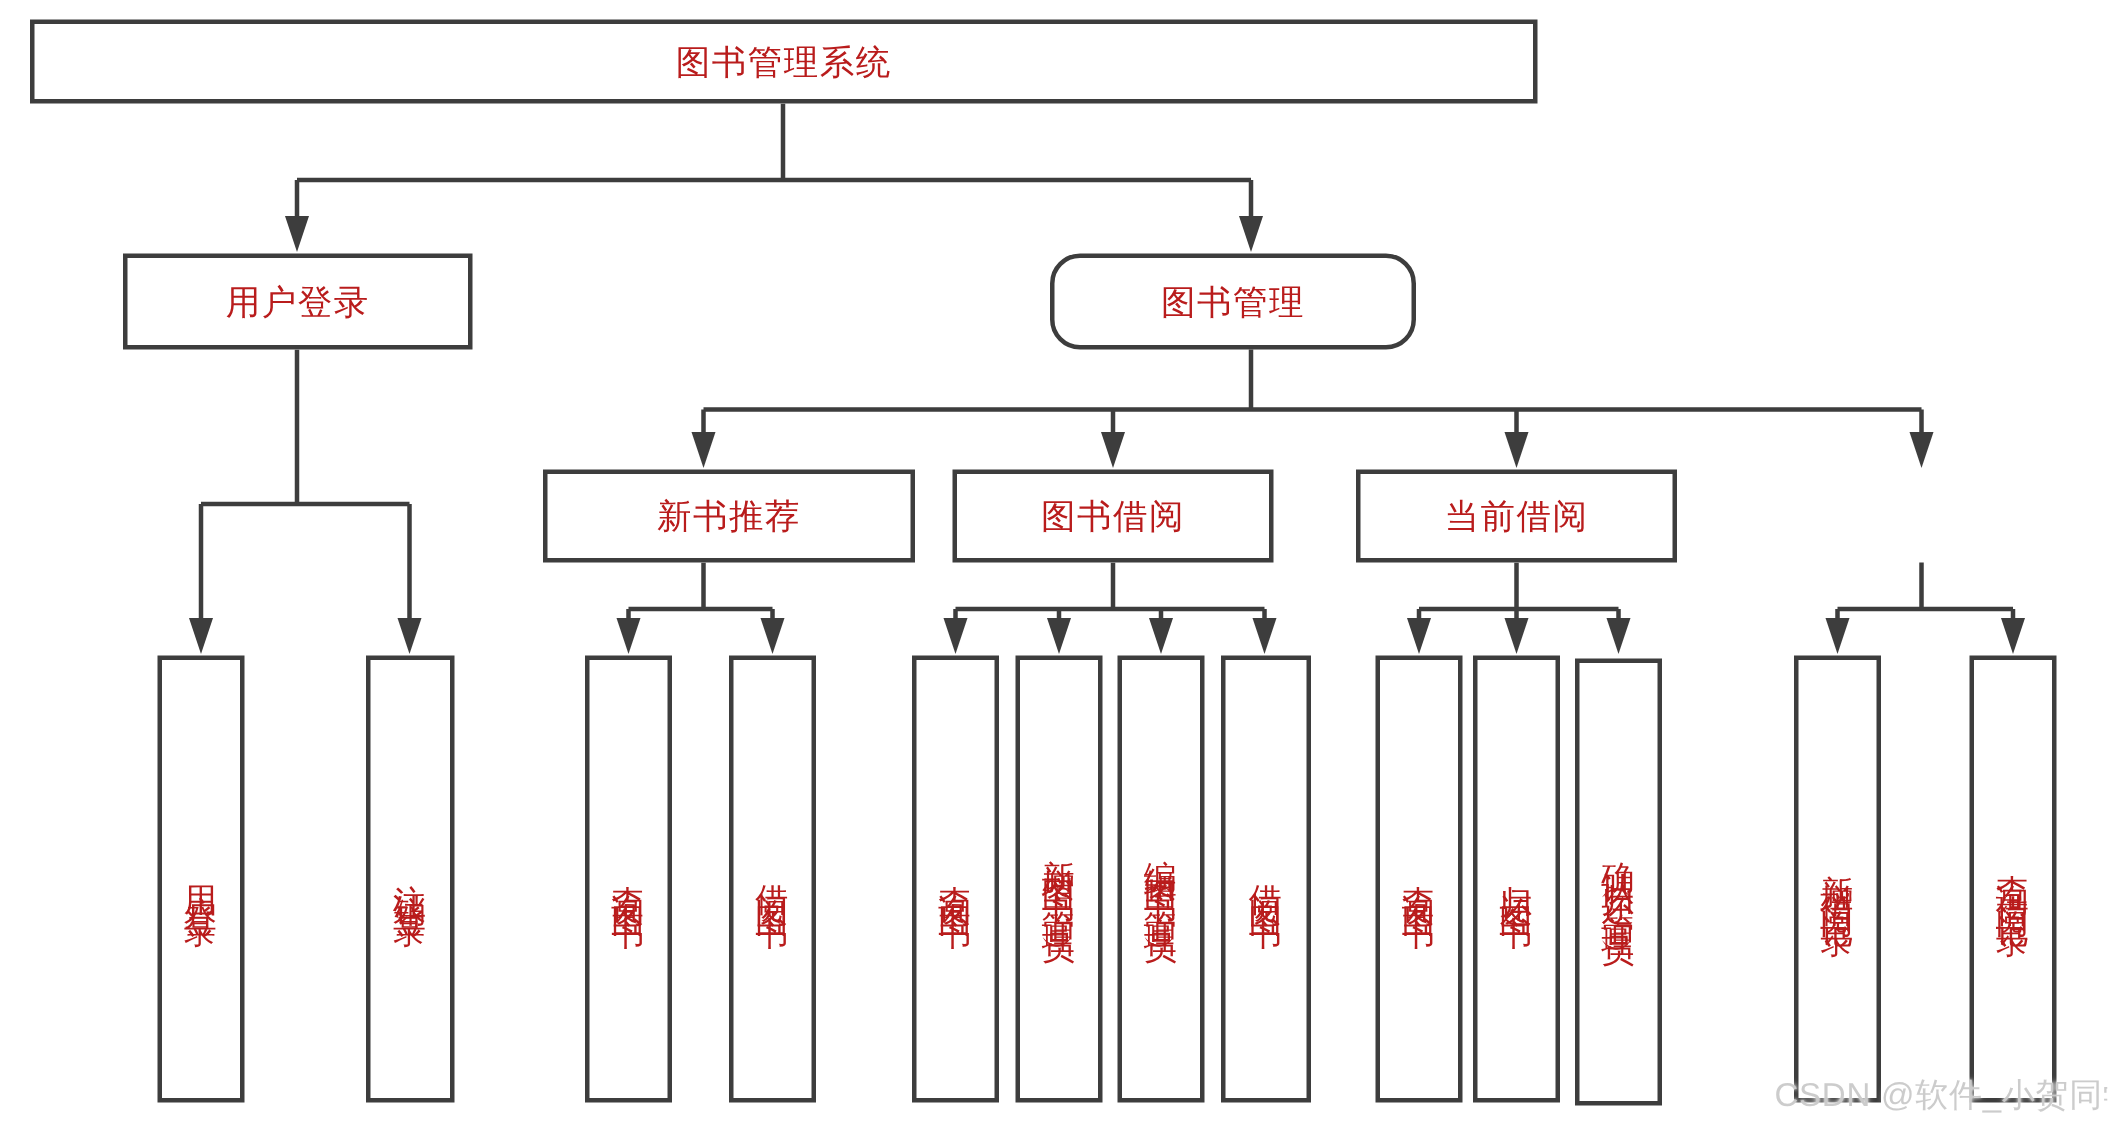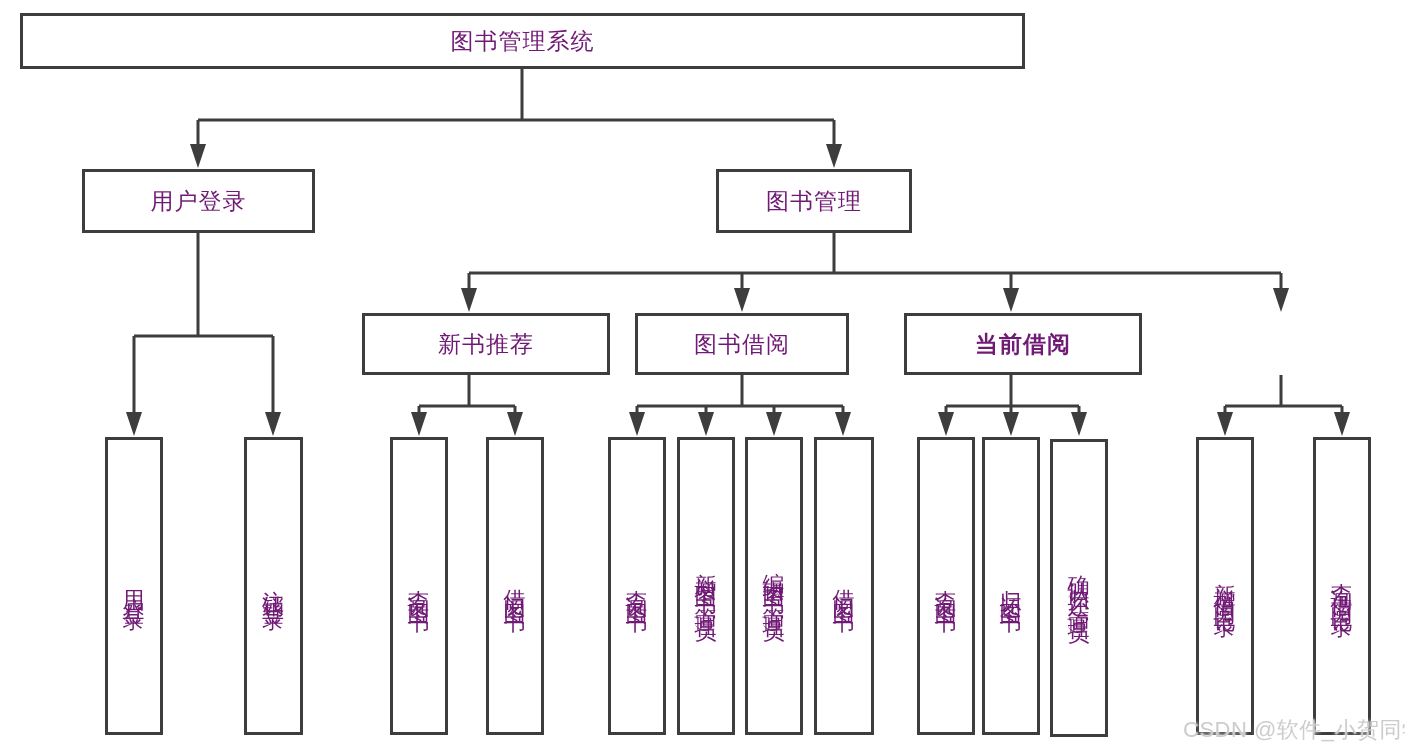--- a/index.html
+++ b/index.html
@@ -5,21 +5,21 @@
   html,body { margin:0; padding:0; background:#ffffff; }
   .canvas {
     position:relative; width:1405px; height:747px; background:#ffffff;
     font-family:"Liberation Sans", sans-serif; overflow:hidden;
   }
   .wires { position:absolute; left:0; top:0; }
   .box {
     position:absolute; box-sizing:border-box;
     border:3px solid #3d3d3d; background:#ffffff;
     display:flex; align-items:center; justify-content:center;
-    color:#701a75;
+    color:#b91c1c;
   }
   .hbox { font-size:23px; letter-spacing:1px; white-space:nowrap; }
   .vbox span {
     writing-mode:vertical-rl; text-orientation:mixed;
     font-size:22px; letter-spacing:7px; line-height:1.05;
     display:block;
   }
   .watermark {
     position:absolute; left:1183px; top:715px;
     font-size:22px; letter-spacing:0.5px; white-space:nowrap;
@@ -69,25 +69,25 @@
       <polygon points="1003,412 1019,412 1011,436"></polygon>
       <polygon points="1071,412 1087,412 1079,436"></polygon>
       <polygon points="1217,412 1233,412 1225,436"></polygon>
       <polygon points="1334,412 1350,412 1342,436"></polygon>
     </g>
   </svg>
 
   <div class="box hbox" style="left:20px;top:13px;width:1005px;height:56px;">图书管理系统</div>
 
   <div class="box hbox" style="left:82px;top:169px;width:233px;height:64px;">用户登录</div>
-  <div class="box hbox" style="left:716px;top:169px;width:196px;height:64px;">图书管理</div>
+  <div class="box hbox" style="left:700px;top:169px;width:244px;height:64px;border-radius:20px;">图书管理</div>
 
   <div class="box hbox" style="left:362px;top:313px;width:248px;height:62px;">新书推荐</div>
   <div class="box hbox" style="left:635px;top:313px;width:214px;height:62px;">图书借阅</div>
-  <div class="box hbox" style="left:904px;top:313px;width:238px;height:62px;font-weight:bold;">当前借阅</div>
+  <div class="box hbox" style="left:904px;top:313px;width:214px;height:62px;">当前借阅</div>
 
   <div class="box vbox" style="left:105px;top:437px;width:58px;height:298px;">
     <span>用户登录</span>
   </div>
   <div class="box vbox" style="left:244px;top:437px;width:59px;height:298px;">
     <span>注销登录</span>
   </div>
 
   <div class="box vbox" style="left:390px;top:437px;width:58px;height:298px;">
     <span>查询图书</span>

